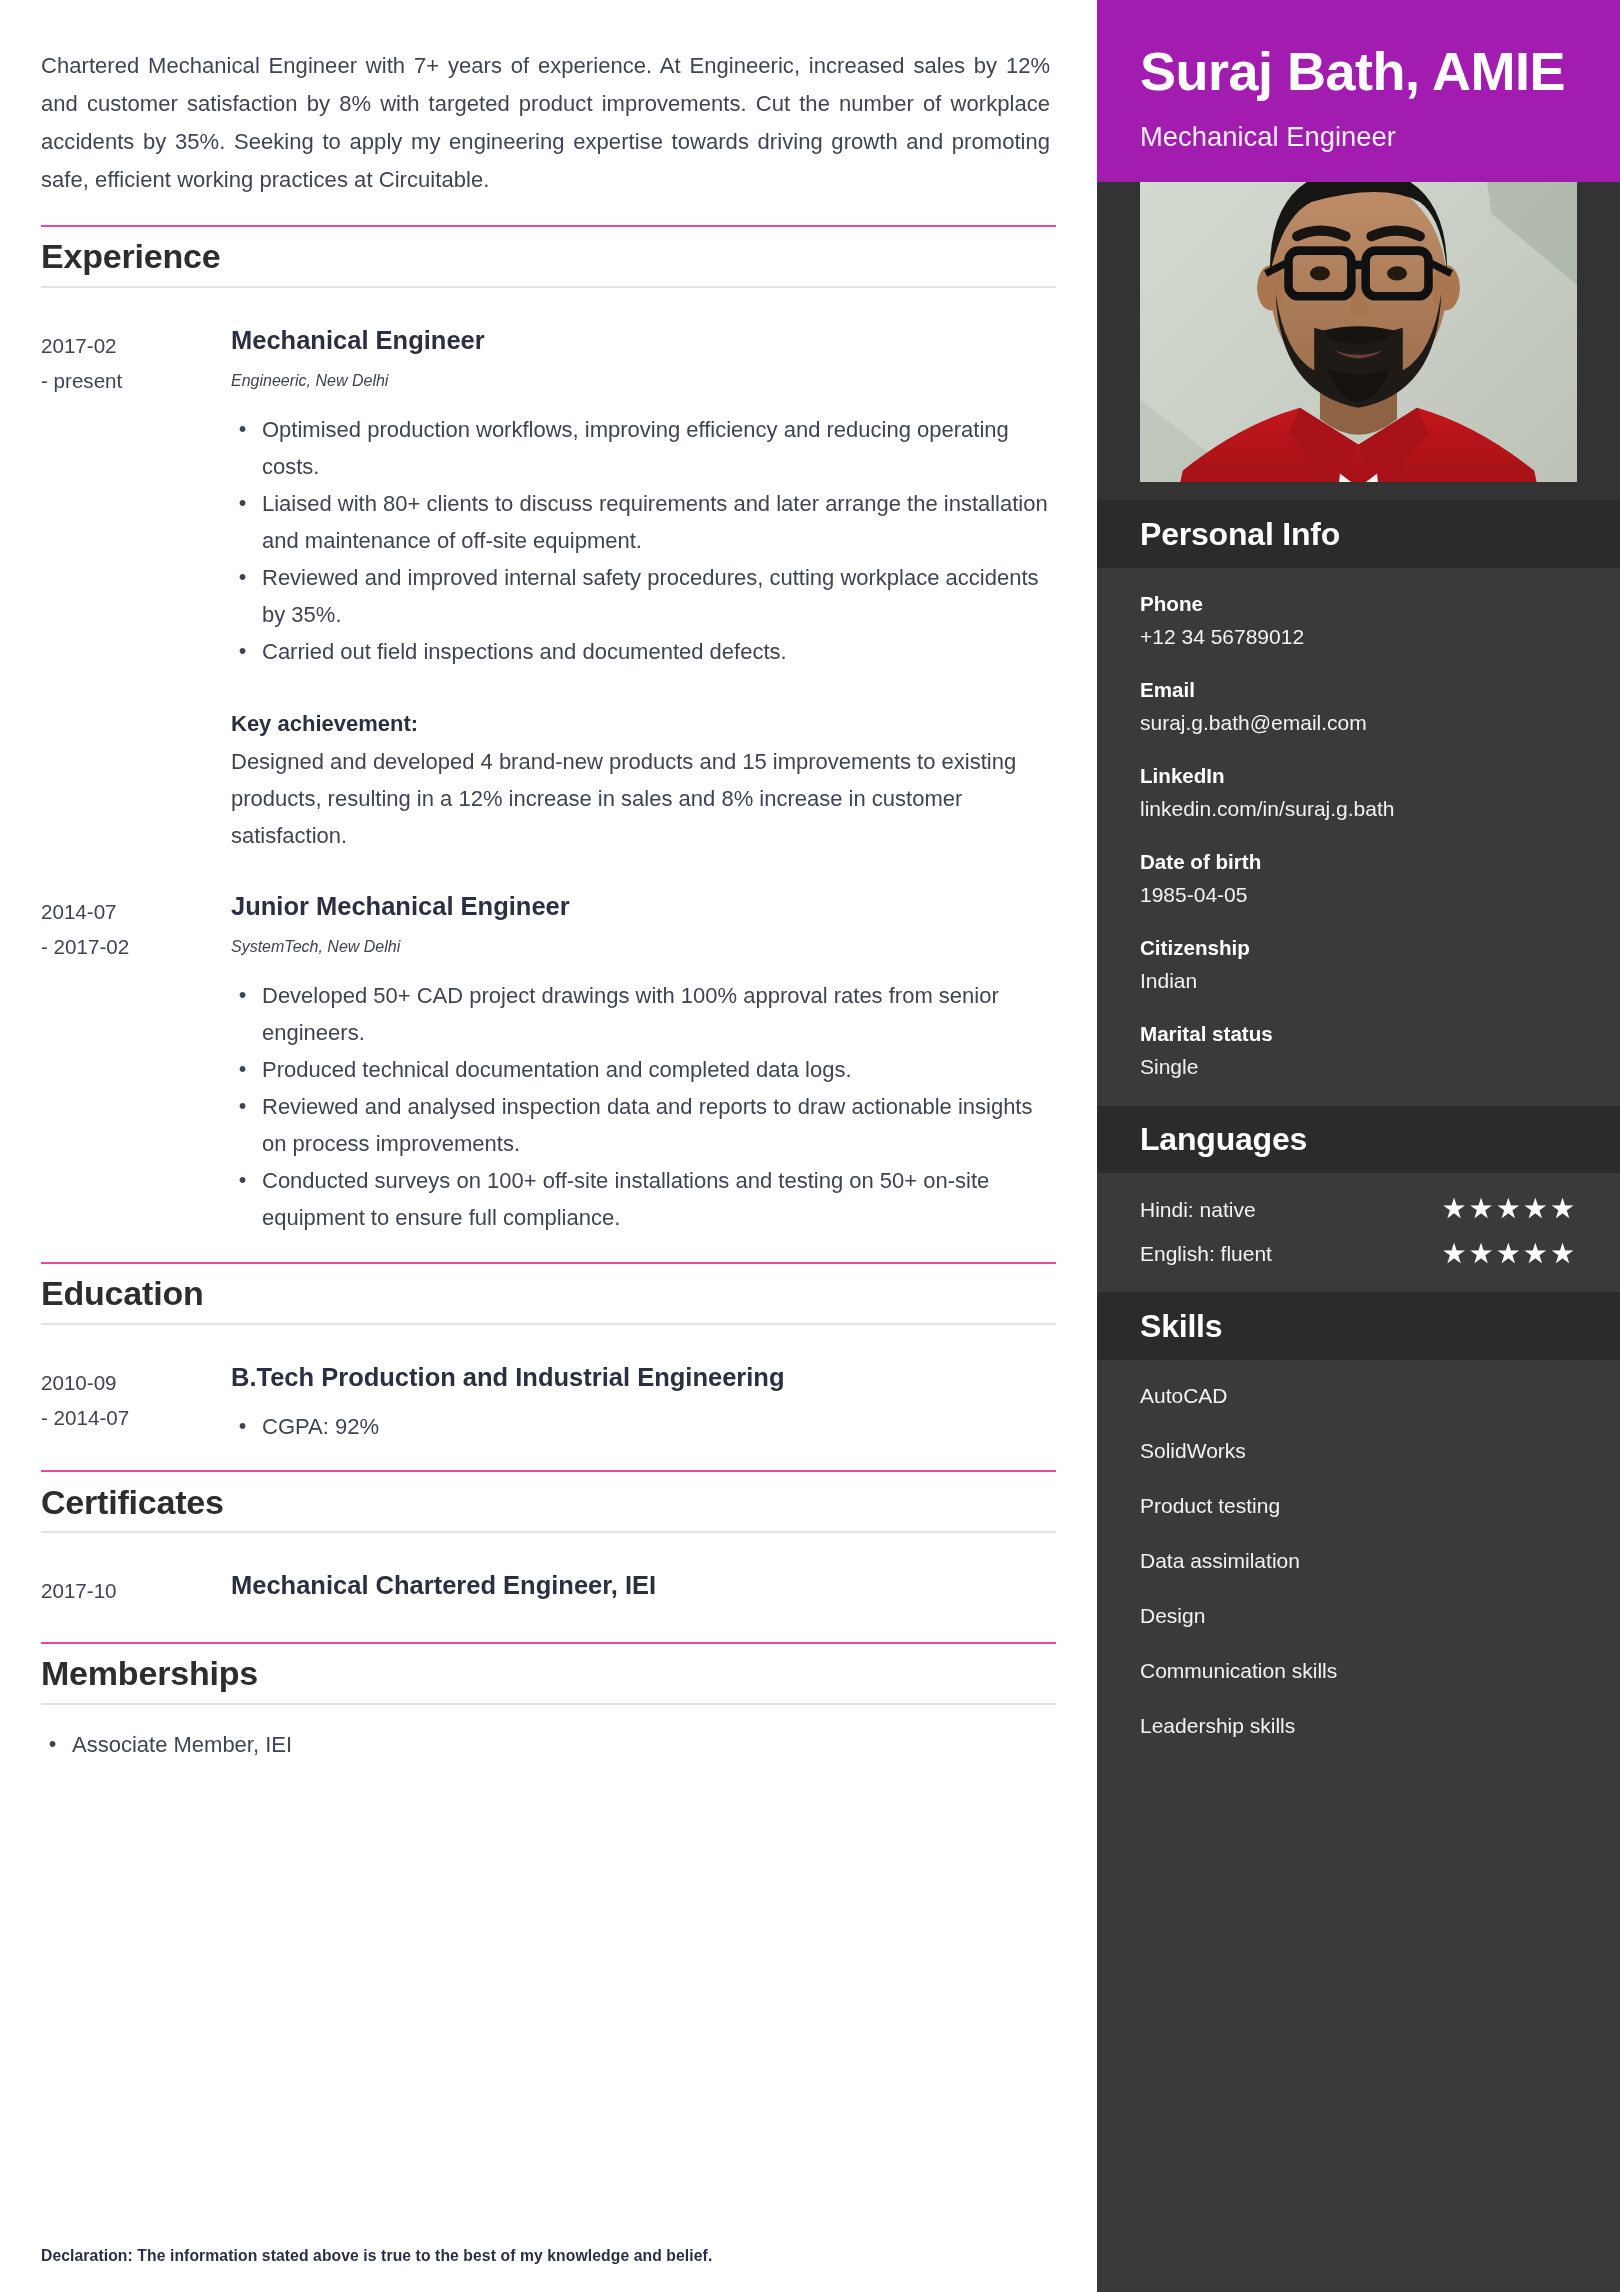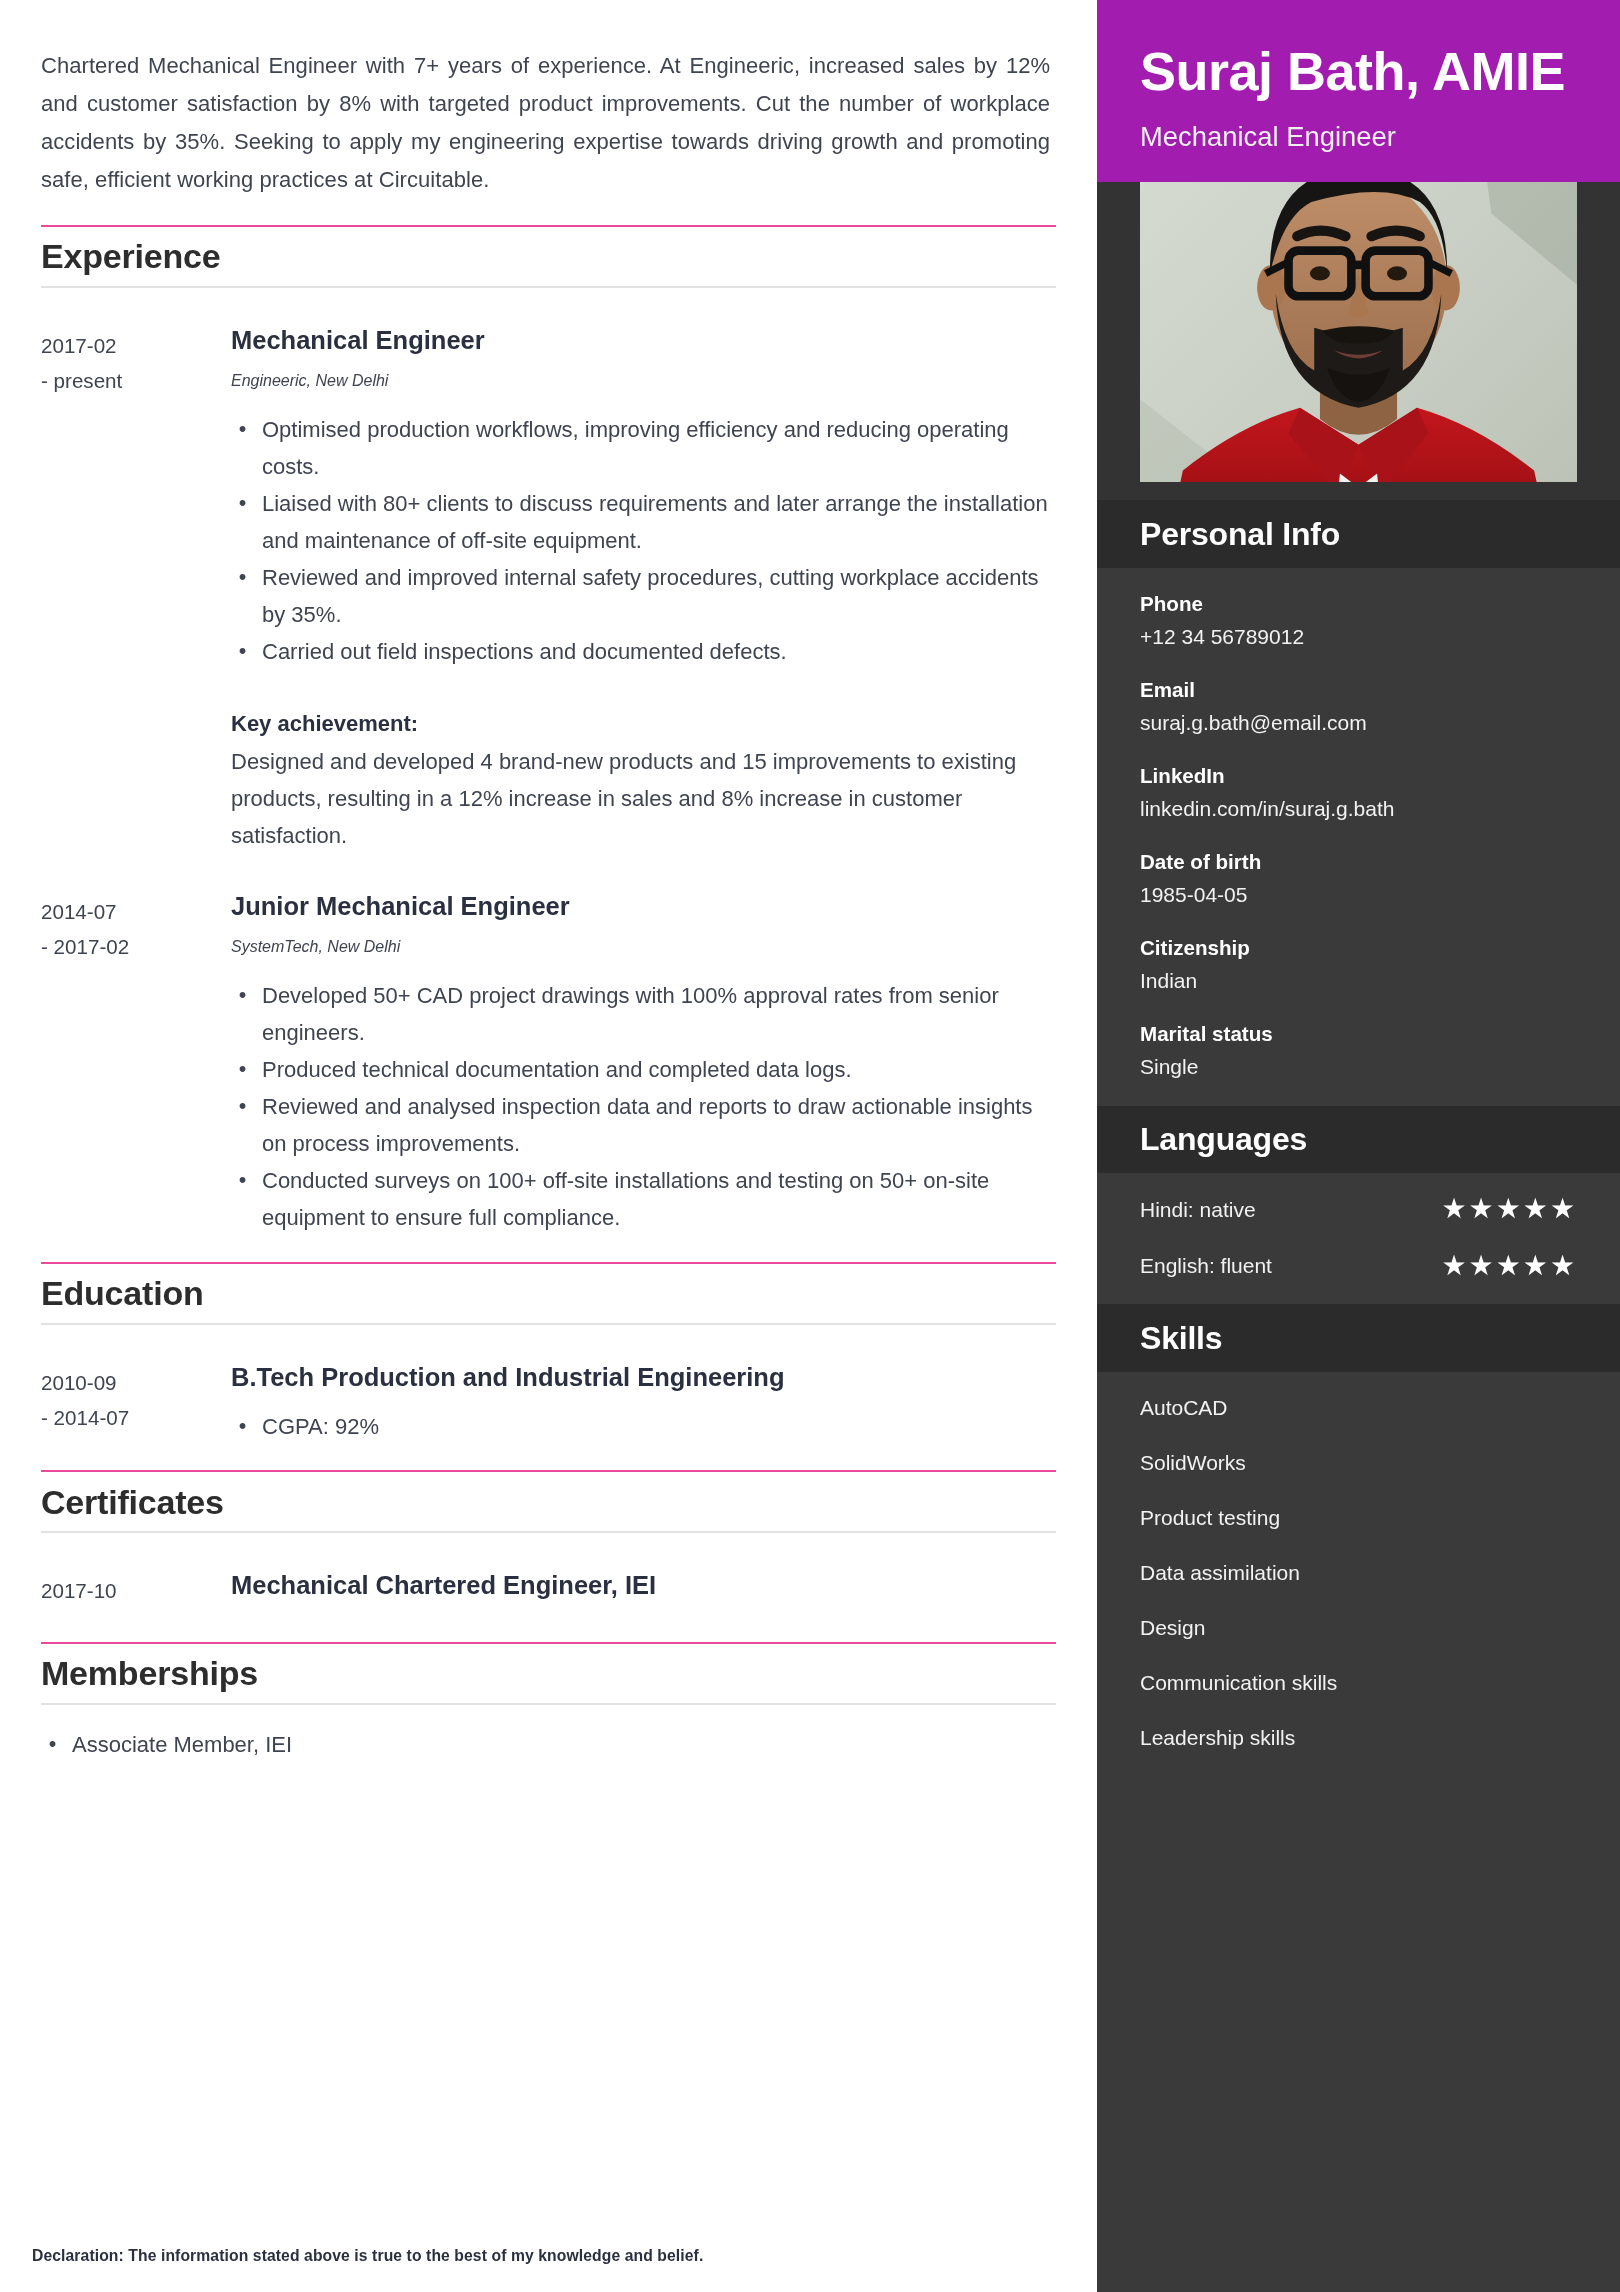--- a/index.html
+++ b/index.html
@@ -119,21 +119,21 @@
     content: "\2022";
     position: absolute;
     left: 7.8px;
     top: -1px;
     font-size: 21.6px;
     color: #3f4451;
   }
 
   .declaration {
     position: absolute;
-    left: 32px;
+    left: 41px;
     bottom: 28px;
     font-size: 15.7px;
     font-weight: bold;
     color: #2b3040;
     letter-spacing: 0.1px;
   }
 
   
   .side {
     width: 523px;
@@ -199,21 +199,21 @@
     font-size: 21px;
     color: #f2f2f2;
     line-height: 1.5;
     margin-top: 1px;
   }
 
   .lang-row {
     display: flex;
     align-items: center;
     justify-content: space-between;
-    margin-bottom: 27px;
+    margin-bottom: 15px;
   }
   .lang-row:last-child { margin-bottom: 2px; }
   .lang-name {
     font-size: 21px;
     color: #f2f2f2;
     line-height: 1.4;
   }
   .stars {
     font-size: 28px;
     letter-spacing: 2px;

